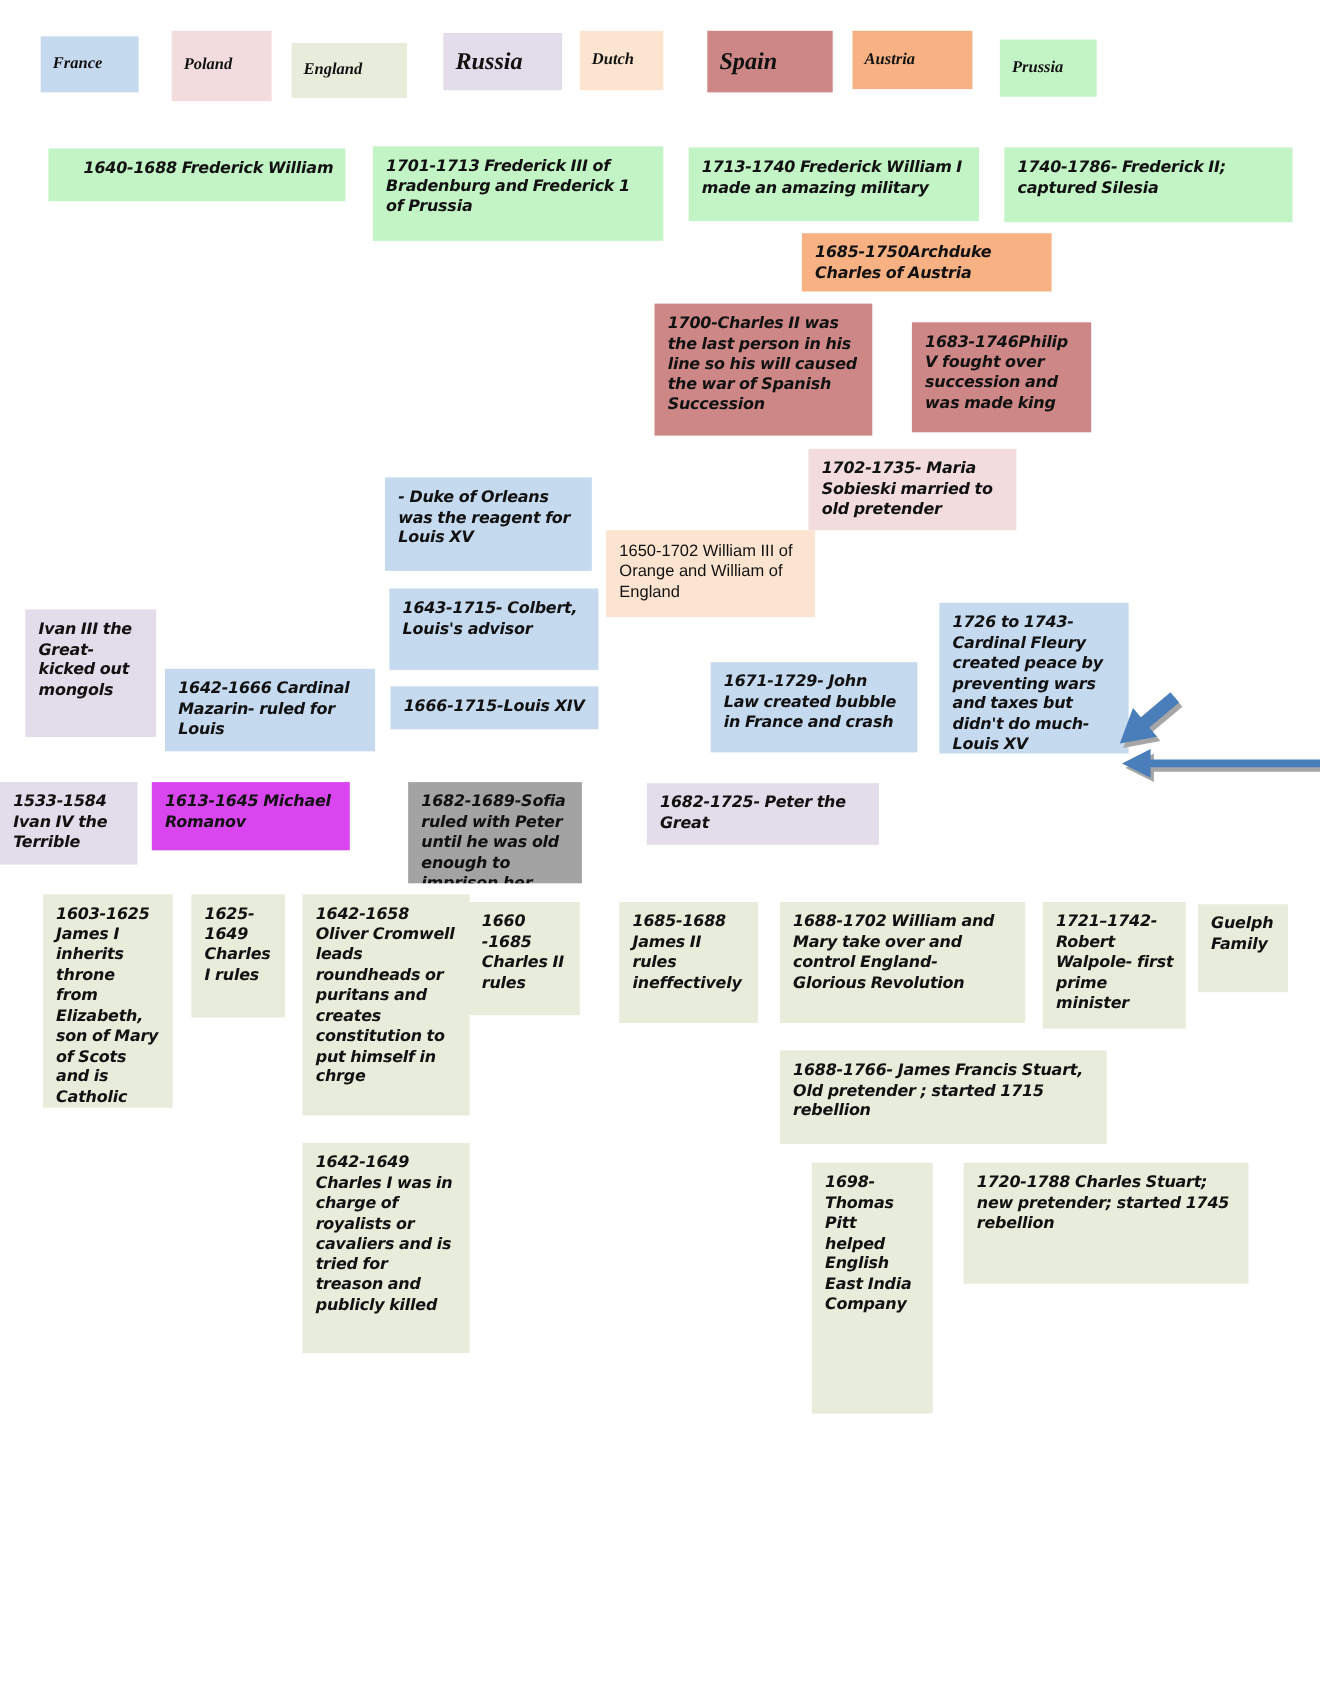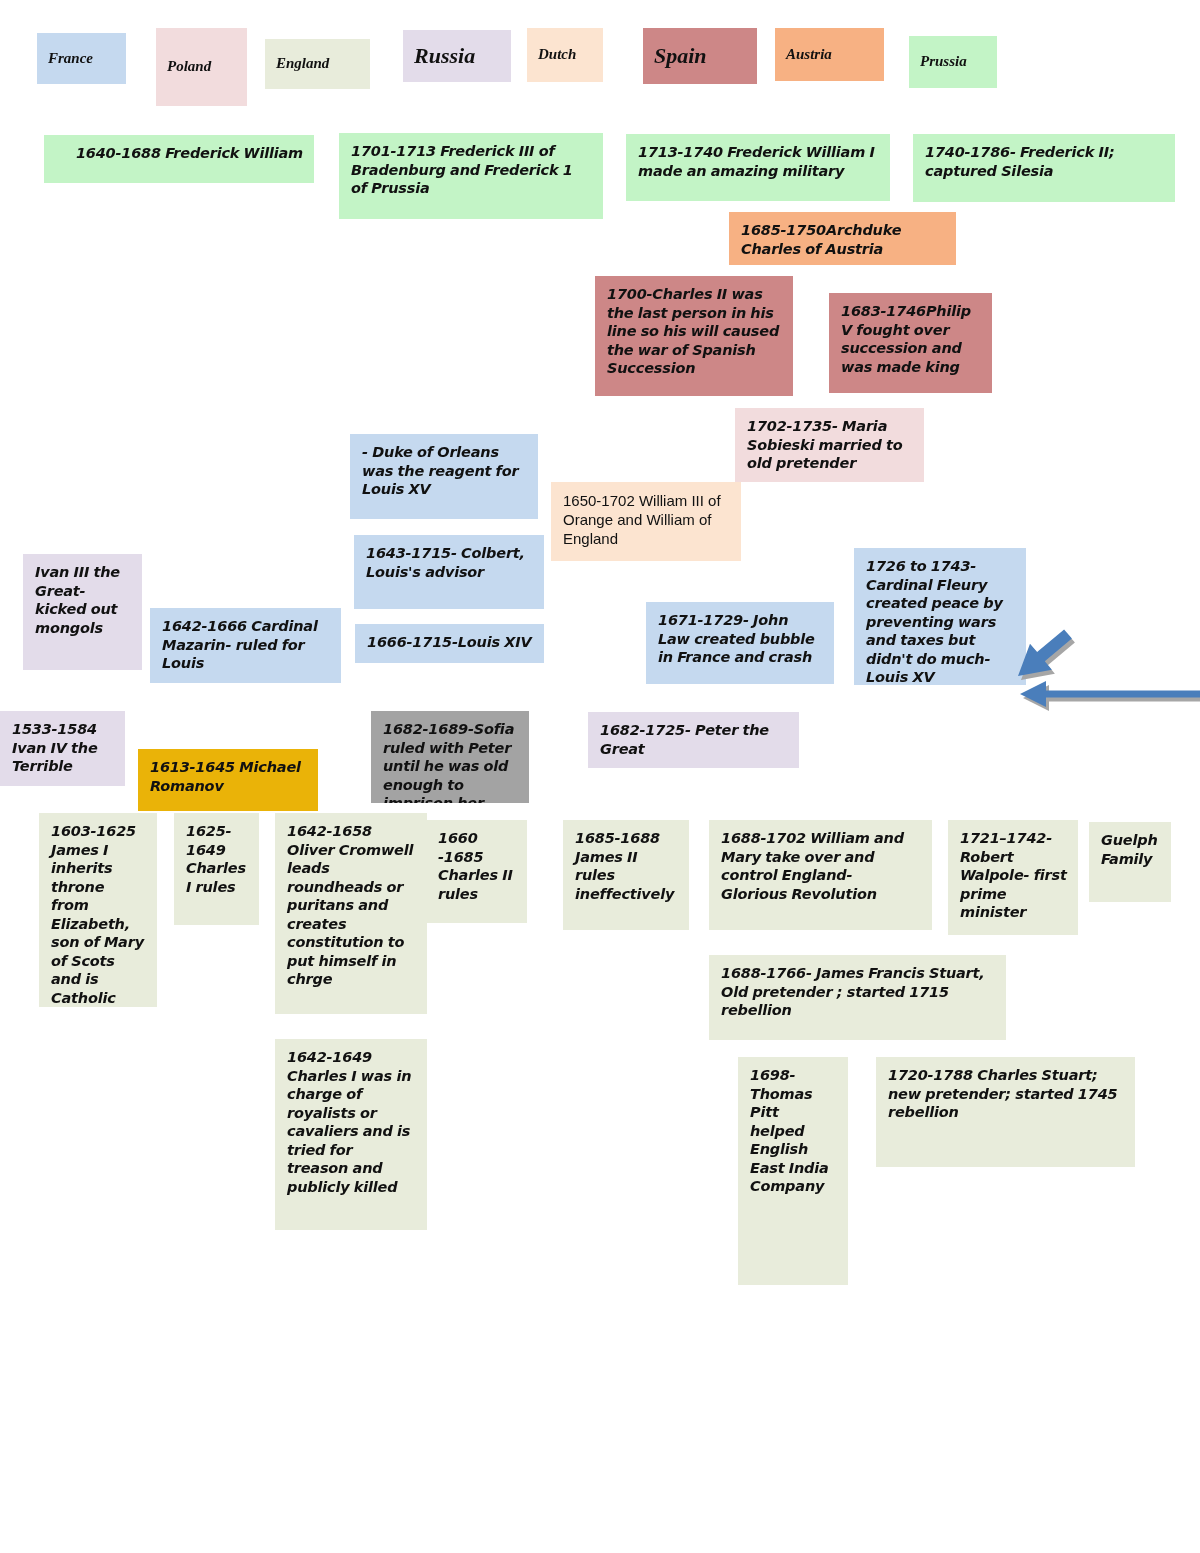--- a/index.html
+++ b/index.html
@@ -68,21 +68,21 @@
 </style>
 </head>
 <body>
 
 <div id="canvas">
 
   <div id="legend">
       <div class="box legend-box legend-sm" style="left: 37px; top: 33px; width: 89px; height: 51px; background: rgb(197, 217, 239); padding-left: 11px;">
         <span>France</span>
       </div>
-      <div class="box legend-box legend-sm" style="left: 156px; top: 28px; width: 91px; height: 78px; background: rgb(242, 220, 221); padding-left: 11px;">
+      <div class="box legend-box legend-sm" style="left: 156px; top: 28px; width: 91px; height: 64px; background: rgb(242, 220, 221); padding-left: 11px;">
         <span>Poland</span>
       </div>
       <div class="box legend-box legend-sm" style="left: 265px; top: 39px; width: 105px; height: 50px; background: rgb(232, 236, 219); padding-left: 11px;">
         <span>England</span>
       </div>
       <div class="box legend-box legend-lg" style="left: 403px; top: 30px; width: 108px; height: 52px; background: rgb(227, 220, 234); padding-left: 11px;">
         <span>Russia</span>
       </div>
       <div class="box legend-box legend-sm" style="left: 527px; top: 28px; width: 76px; height: 54px; background: rgb(252, 228, 208); padding-left: 11px;">
         <span>Dutch</span>
@@ -109,21 +109,21 @@
       <div class="box ev" style="left: 350px; top: 434px; width: 188px; height: 85px; background: rgb(197, 217, 239);">- Duke of Orleans was the reagent for Louis XV</div>
       <div class="box ev" style="left: 735px; top: 408px; width: 189px; height: 74px; background: rgb(242, 220, 221);">1702-1735- Maria Sobieski married to old pretender</div>
       <div class="box ev ev-sans" style="left: 551px; top: 482px; width: 190px; height: 79px; background: rgb(252, 228, 208);">1650-1702 William III of Orange and William of England</div>
       <div class="box ev" style="left: 23px; top: 508px; width: 119px; height: 116px; background: rgb(227, 220, 234); margin-top: 46px;">Ivan III the Great-kicked out mongols</div>
       <div class="box ev" style="left: 354px; top: 535px; width: 190px; height: 74px; background: rgb(197, 217, 239);">1643-1715- Colbert, Louis's advisor</div>
       <div class="box ev" style="left: 854px; top: 548px; width: 172px; height: 137px; background: rgb(197, 217, 239);">1726 to 1743- Cardinal Fleury created peace by preventing wars and taxes but didn't do much- Louis XV</div>
       <div class="box ev" style="left: 150px; top: 608px; width: 191px; height: 75px; background: rgb(197, 217, 239);">1642-1666 Cardinal Mazarin- ruled for Louis</div>
       <div class="box ev" style="left: 355px; top: 624px; width: 189px; height: 39px; background: rgb(197, 217, 239);">1666-1715-Louis XIV</div>
       <div class="box ev" style="left: 646px; top: 602px; width: 188px; height: 82px; background: rgb(197, 217, 239);">1671-1729- John Law created bubble in France and crash</div>
       <div class="box ev" style="left: 0px; top: 711px; width: 125px; height: 75px; background: rgb(227, 220, 234);">1533-1584 Ivan IV the Terrible</div>
-      <div class="box ev" style="left: 138px; top: 711px; width: 180px; height: 62px; background: #eab308; margin-top: 38px;">1613-1645 Michael Romanov</div>
+      <div class="box ev" style="left: 138px; top: 711px; width: 180px; height: 62px; background: #d946ef;">1613-1645 Michael Romanov</div>
       <div class="box ev" style="left: 371px; top: 711px; width: 158px; height: 92px; background: #a3a3a3;">1682-1689-Sofia ruled with Peter until he was old enough to imprison her</div>
       <div class="box ev" style="left: 588px; top: 712px; width: 211px; height: 56px; background: rgb(227, 220, 234);">1682-1725- Peter the Great</div>
       <div class="box ev" style="left: 39px; top: 813px; width: 118px; height: 194px; background: rgb(232, 236, 219);">1603-1625 James I inherits throne from Elizabeth, son of Mary of Scots and is Catholic</div>
       <div class="box ev" style="left: 174px; top: 813px; width: 85px; height: 112px; background: rgb(232, 236, 219);">1625-1649 Charles I rules</div>
       <div class="box ev" style="left: 275px; top: 813px; width: 152px; height: 201px; background: rgb(232, 236, 219);">1642-1658 Oliver Cromwell leads roundheads or puritans and creates constitution to put himself in chrge</div>
       <div class="box ev" style="left: 426px; top: 820px; width: 101px; height: 103px; background: rgb(232, 236, 219);">1660 -1685 Charles II rules</div>
       <div class="box ev" style="left: 563px; top: 820px; width: 126px; height: 110px; background: rgb(232, 236, 219);">1685-1688 James II rules ineffectively</div>
       <div class="box ev" style="left: 709px; top: 820px; width: 223px; height: 110px; background: rgb(232, 236, 219);">1688-1702 William and Mary take over and control England- Glorious Revolution</div>
       <div class="box ev" style="left: 948px; top: 820px; width: 130px; height: 115px; background: rgb(232, 236, 219);">1721–1742- Robert Walpole- first prime minister</div>
       <div class="box ev" style="left: 1089px; top: 822px; width: 82px; height: 80px; background: rgb(232, 236, 219);">Guelph Family</div>

